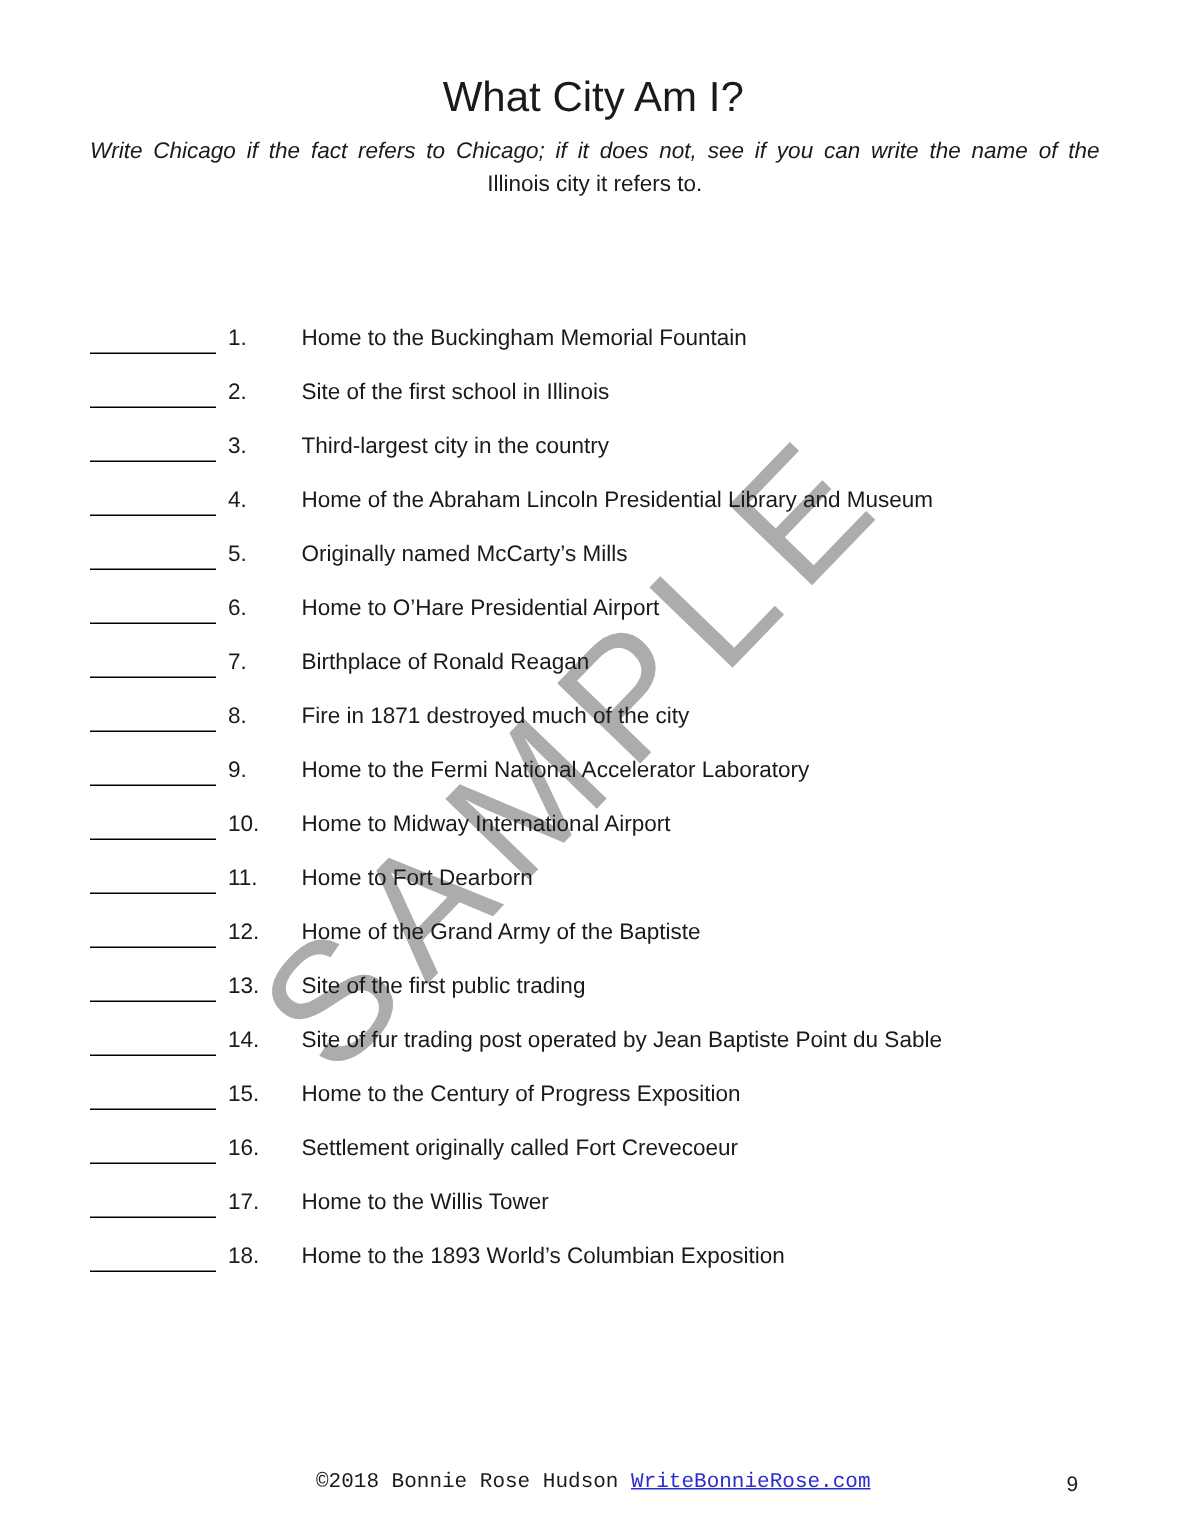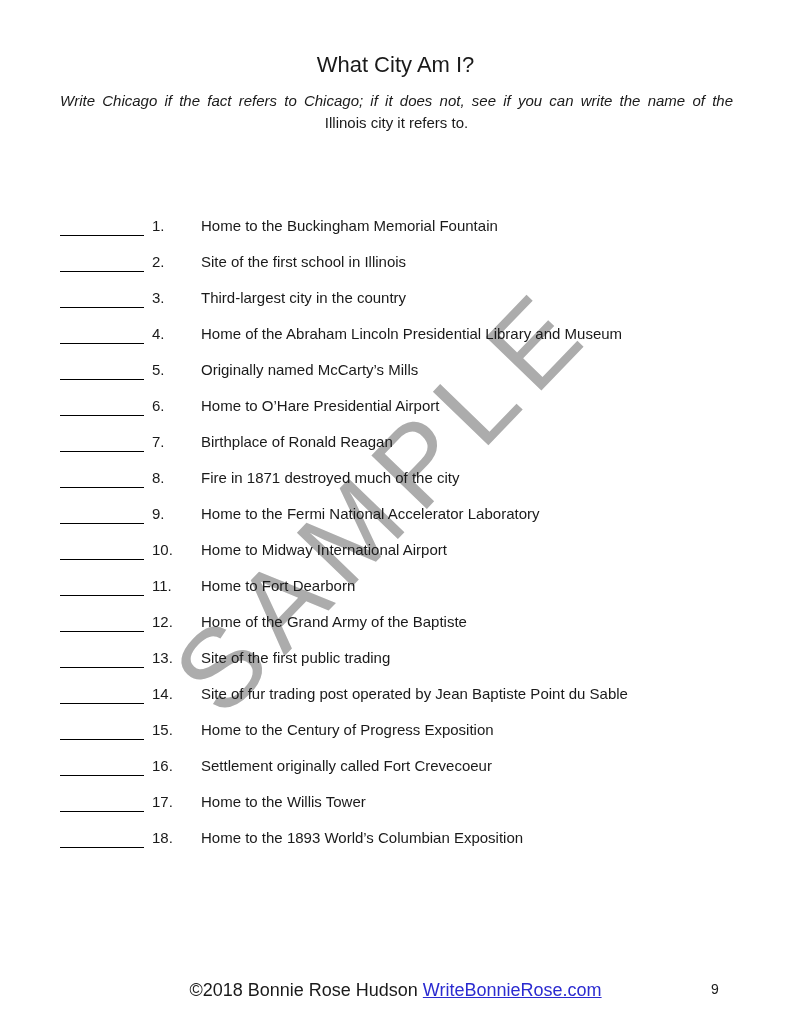--- a/index.html
+++ b/index.html
@@ -34,21 +34,21 @@
     z-index:0;
     user-select:none;
   }
   .content{
     position:relative;
     z-index:1;
   }
   .title{
     margin-top:52px;
     text-align:center;
-    font-size:22px;
+    font-size:28px;
     font-weight:normal;
     line-height:26px;
   }
   .instructions{
     margin:12px 58px 0 60px;
     font-size:15px;
     line-height:22px;
   }
   .instructions .line1{
     text-align:justify;
@@ -85,22 +85,23 @@
   .fact{
     flex:1 1 auto;
     white-space:nowrap;
   }
   .footer{
     position:absolute;
     left:0;
     right:0;
     top:980px;
     text-align:center;
-    font-size:18px;
+    font-size:14px;
     z-index:1;
+    font-family:Liberation Mono, monospace;
   }
   .footer a{
     color:var(--link);
     text-decoration:underline;
     cursor:pointer;
   }
   .page-number{
     position:absolute;
     left:711px;
     top:981px;

